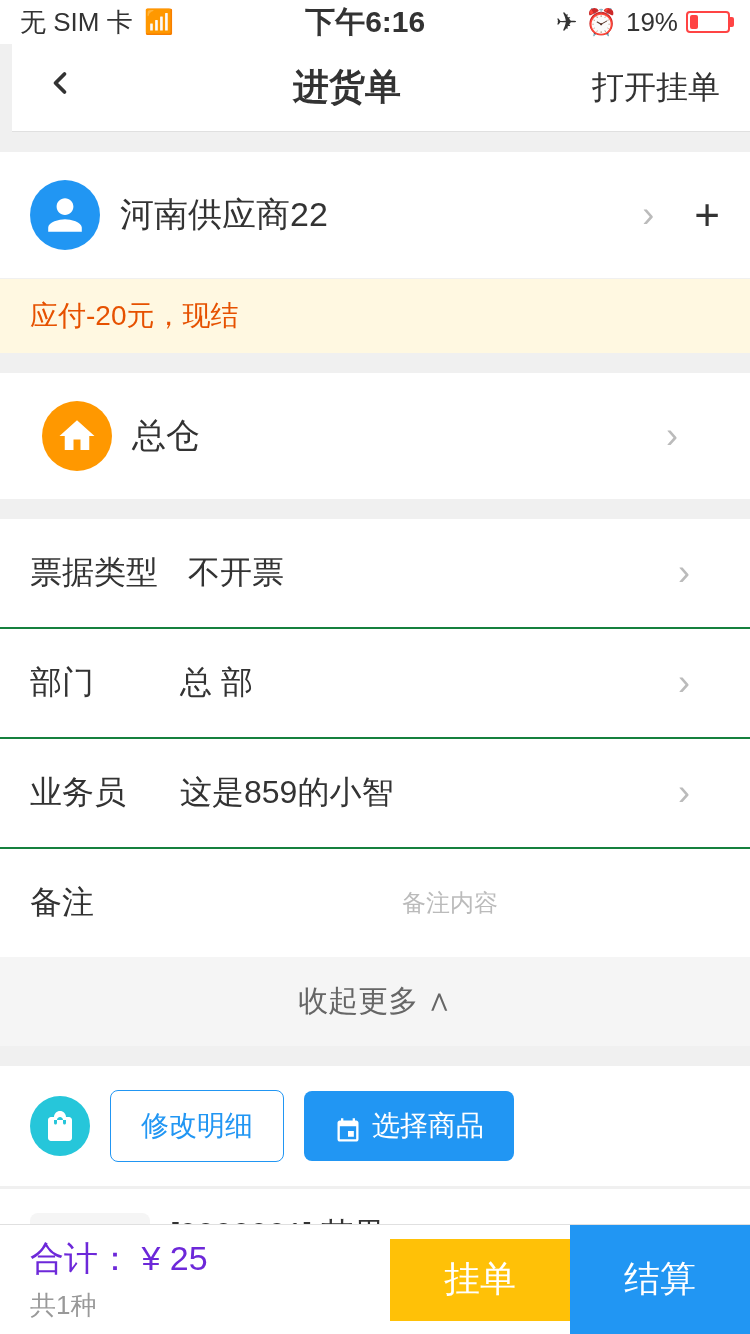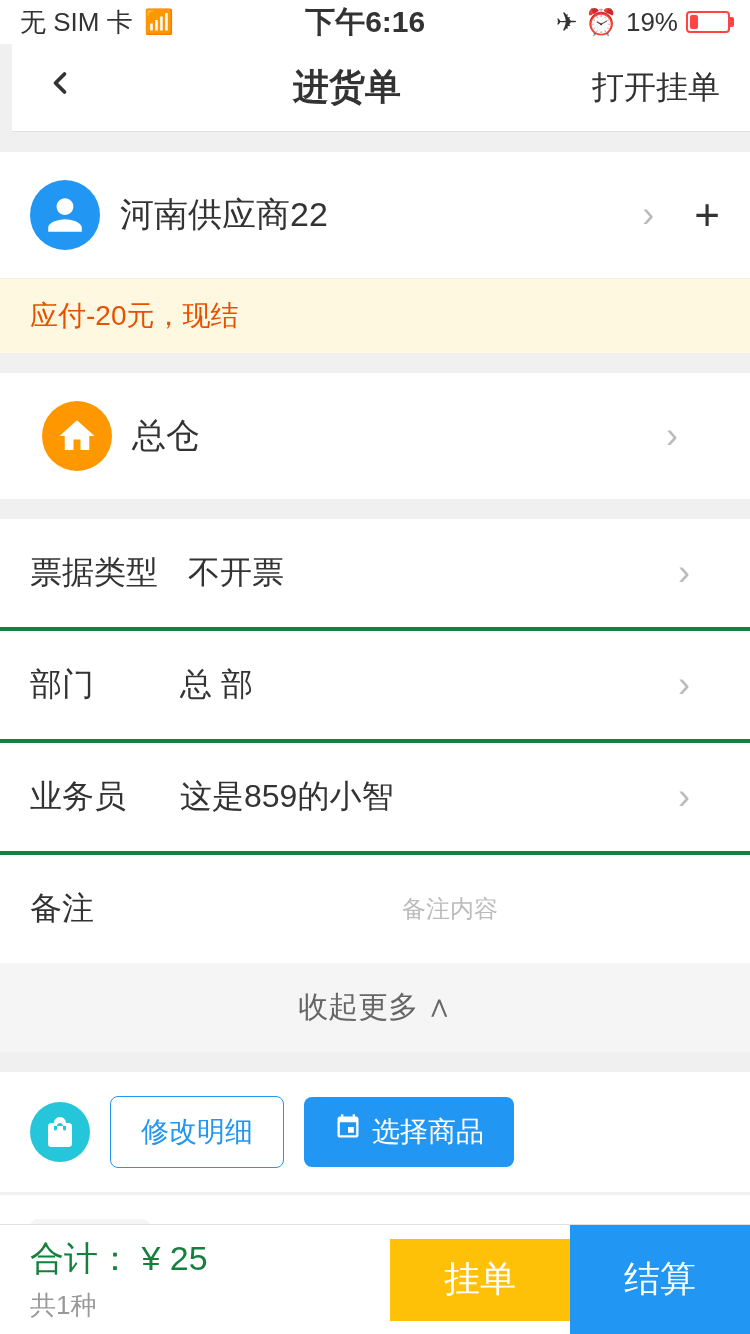--- a/index.html
+++ b/index.html
@@ -187,21 +187,21 @@
     }
 
     
     .form-section {
       background: #fff;
     }
     .form-row {
       display: flex;
       align-items: center;
       padding: 32px 30px;
-      border-bottom: 4px solid #15803d;
+      border-bottom: 2px solid #15803d;
       min-height: 100px;
     }
     .form-row:last-child {
       border-bottom: none;
     }
     .form-label {
       font-size: 32px;
       color: #333;
       min-width: 120px;
     }
@@ -269,21 +269,21 @@
     }
     .btn-select {
       background: #2196F3;
       color: #fff;
       border: none;
       padding: 16px 30px;
       border-radius: 8px;
       font-size: 28px;
       cursor: pointer;
       display: flex;
-      align-items: flex-start;
+      align-items: flex-end;
       gap: 10px;
     }
 
     
     .product-item {
       background: #fff;
       padding: 24px 30px;
       display: flex;
       align-items: flex-start;
       margin-top: 2px;
@@ -339,21 +339,21 @@
       align-items: center;
       background: #fff;
       border-top: 1px solid #e0e0e0;
     }
     .footer-total {
       flex: 1;
       padding: 0 30px;
     }
     .footer-total-main {
       font-size: 34px;
-      color: #15803d;
+      color: #6d28d9;
     }
     .footer-total-sub {
       font-size: 26px;
       color: #999;
       margin-top: 6px;
     }
     .footer-btn-pending {
       width: 180px;
       height: 82px;
       background: #FFC107;

